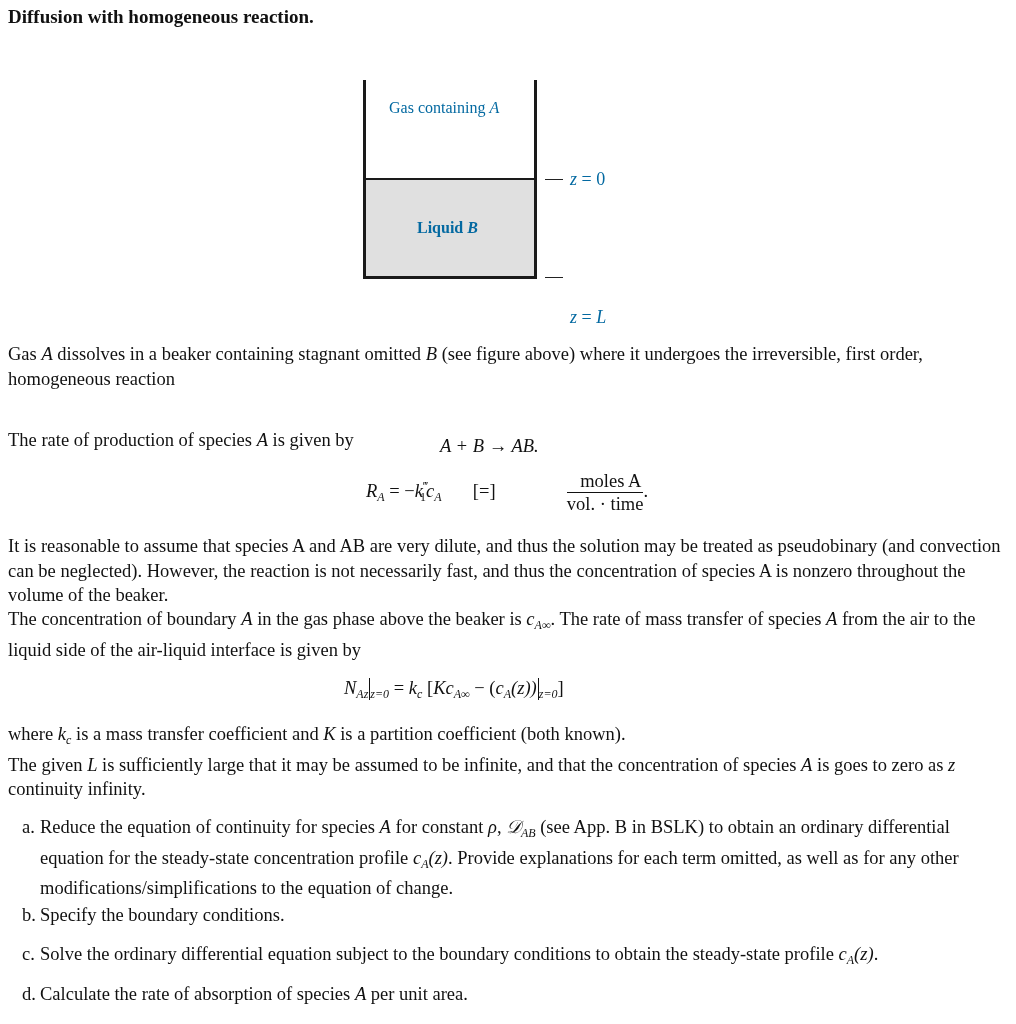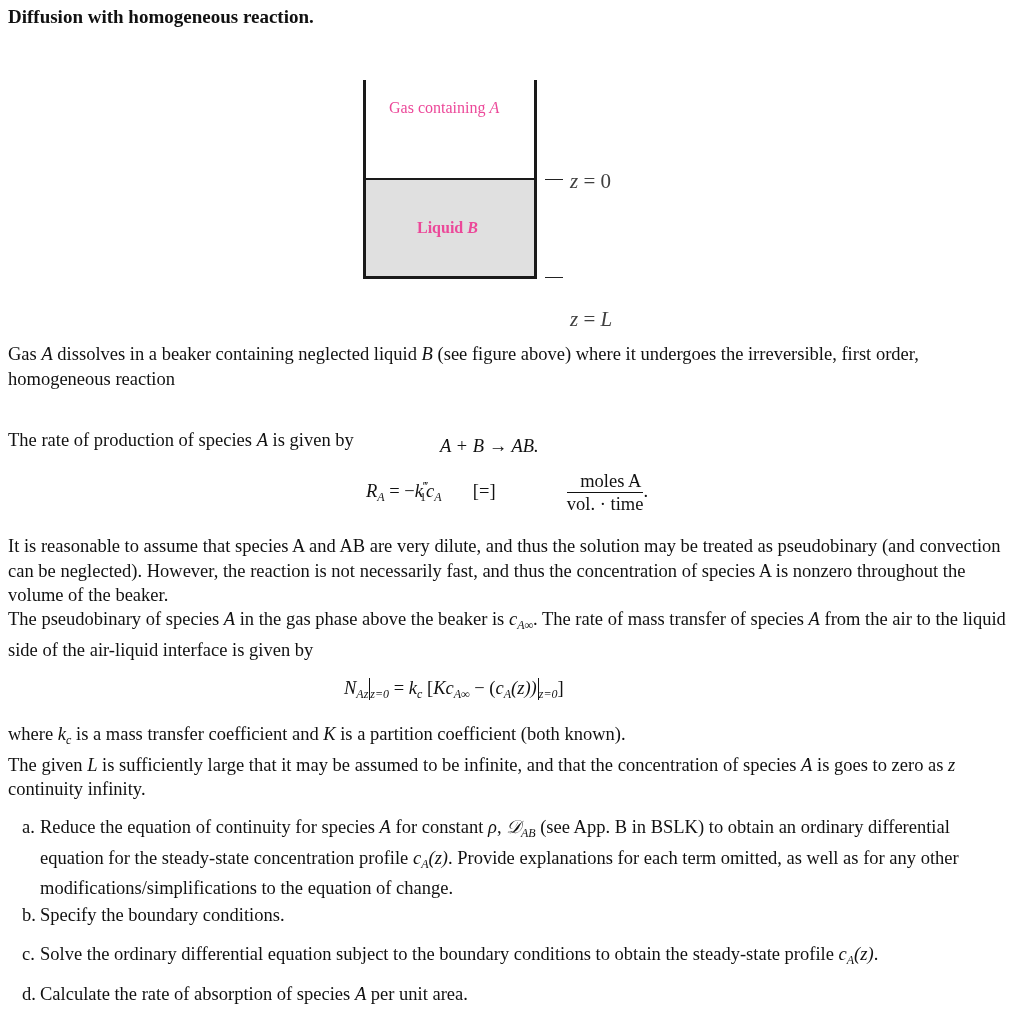--- a/index.html
+++ b/index.html
@@ -13,28 +13,28 @@
     position: absolute; left: 8px; top: 6px;
     font-weight: bold; font-size: 19px;
   }
   
   .beaker-wall { position: absolute; background: #1a1a1a; }
   .liquid {
     position: absolute; left: 366px; top: 180px; width: 168px; height: 96px;
     background: #e0e0e0;
   }
   .fig-label {
-    position: absolute; font-size: 16px; color: #ec4899;
+    position: absolute; font-size: 16px; color: #0369a1;
     font-family: "Liberation Serif", serif;
   }
   .tick {
     position: absolute; height: 1px; width: 18px; background: #222;
   }
   .z-label {
-    position: absolute; font-size: 21px; color: #404040; font-family: Liberation Serif, serif;
+    position: absolute; font-size: 18px; color: #0369a1; font-family: Liberation Serif, serif;
   }
   i, .it { font-style: italic; }
   .para {
     position: absolute; left: 8px; width: 1000px;
     line-height: 24.5px;
   }
   .eq {
     position: absolute; font-size: 18.5px; white-space: nowrap;
   }
   sub { font-size: 12px; vertical-align: -4px; }
@@ -74,21 +74,21 @@
   <div class="z-label" style="left:570px; top:169px;">
     <i>z</i><span> = 0</span>
   </div>
   <div class="tick" style="left:545px; top:277px;"></div>
   <div class="z-label" style="left:570px; top:267px;margin-top:40px;">
     <i>z</i><span> = </span><i>L</i>
   </div>
 </div>
 
 <div class="para" style="top:342px;">
-  <span>Gas </span><i>A</i><span> dissolves in a beaker containing neglected liquid </span><i>B</i><span> (see figure above) where it undergoes the irreversible, first order, homogeneous reaction</span>
+  <span>Gas </span><i>A</i><span> dissolves in a beaker containing stagnant omitted </span><i>B</i><span> (see figure above) where it undergoes the irreversible, first order, homogeneous reaction</span>
 </div>
 
 <div class="eq" style="left:440px; top:392px;margin-top:44px;">
   <span class="it">A + B → AB.</span>
 </div>
 
 <div class="para" style="top:428px;">
   <span>The rate of production of species </span><i>A</i><span> is given by</span>
 </div>
 
@@ -99,21 +99,21 @@
   <span style="display:inline-block; width:14px;"></span>
   <span class="frac">
     <span class="num">moles A</span>
     <span class="den">vol. · time</span>
   </span><span>.</span>
 </div>
 
 <div class="para" style="top:534px;">It is reasonable to assume that species A and AB are very dilute, and thus the solution may be treated as pseudobinary (and convection can be neglected). However, the reaction is not necessarily fast, and thus the concentration of species A is nonzero throughout the volume of the beaker.</div>
 
 <div class="para" style="top:607px;">
-  <span>The pseudobinary of species </span><i>A</i><span> in the gas phase above the beaker is </span><i>c</i><sub class="it">A∞</sub><span>. The rate of mass transfer of species </span><i>A</i><span> from the air to the liquid side of the air-liquid interface is given by</span>
+  <span>The concentration of boundary </span><i>A</i><span> in the gas phase above the beaker is </span><i>c</i><sub class="it">A∞</sub><span>. The rate of mass transfer of species </span><i>A</i><span> from the air to the liquid side of the air-liquid interface is given by</span>
 </div>
 
 <div class="eq" style="left:344px; top:678px;">
   <i>N</i><sub class="it">Az</sub><span class="eval-bar"></span><sub class="it">z=0</sub><span> = </span><i>k</i><sub class="it">c</sub><span> [</span><i>K</i><i>c</i><sub class="it">A∞</sub><span> − (</span><i>c</i><sub class="it">A</sub><span class="it">(z))</span><span class="eval-bar"></span><sub class="it">z=0</sub><span>]</span>
 </div>
 
 <div class="para" style="top:722px;">
   <span>where </span><i>k</i><sub class="it">c</sub><span> is a mass transfer coefficient and </span><i>K</i><span> is a partition coefficient (both known).</span><br>
   <span>The given </span><i>L</i><span> is sufficiently large that it may be assumed to be infinite, and that the concentration of species </span><i>A</i><span> is goes to zero as </span><i>z</i><span> continuity infinity.</span>
 </div>

